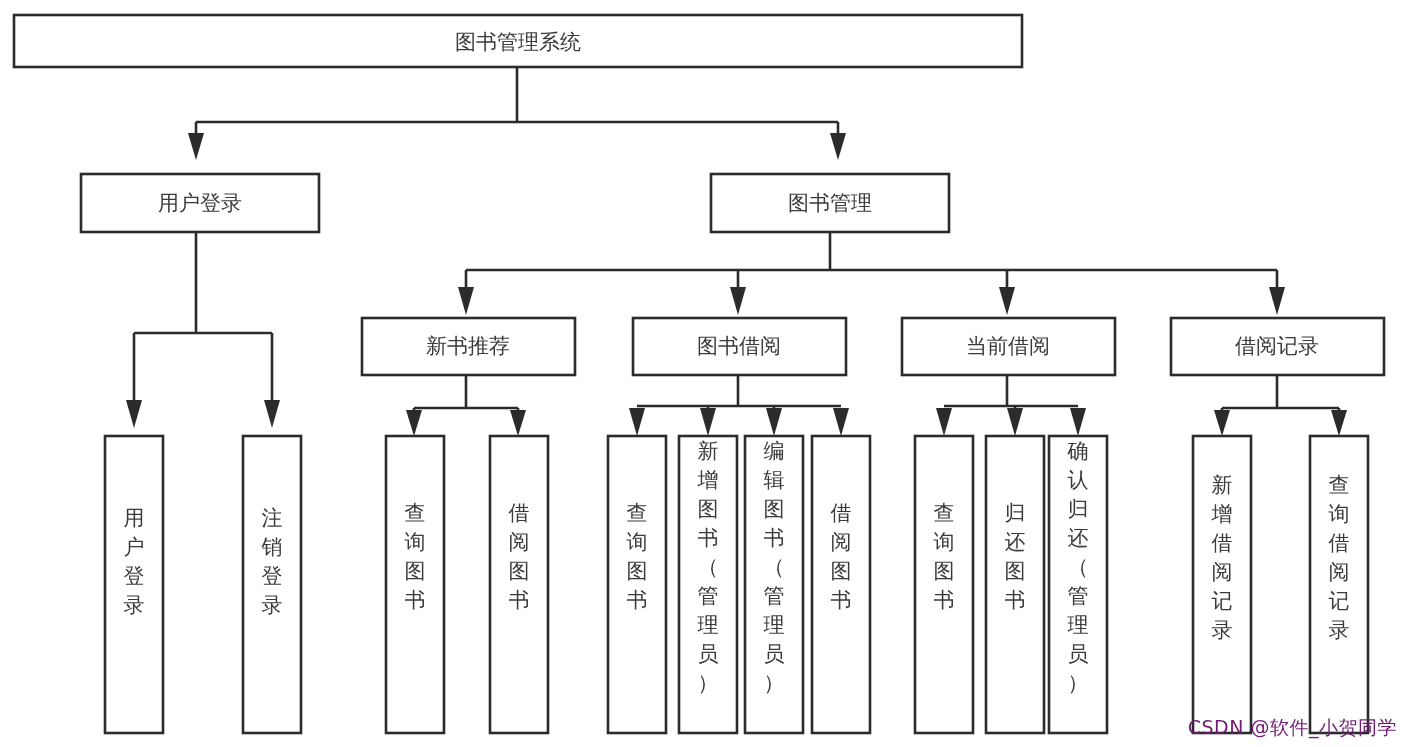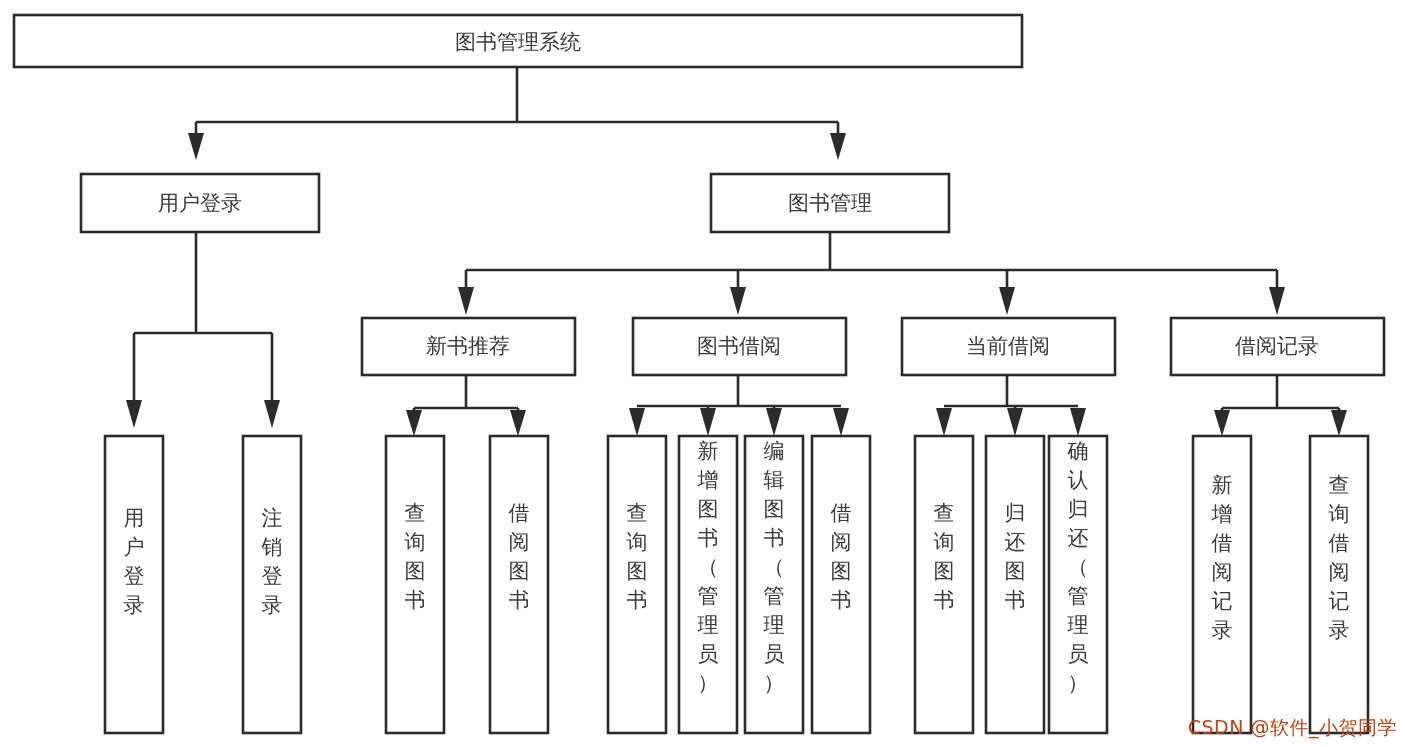--- a/index.html
+++ b/index.html
@@ -54,21 +54,21 @@
     font-size: 21px;
     fill: #3a3a3a;
     text-anchor: middle;
   }
   .watermark-text {
     position: absolute;
     right: 8px;
     bottom: 6px;
     font-family: "DejaVu Sans", "Liberation Sans", sans-serif;
     font-size: 19px;
-    color: #c2410c;
+    color: #701a75;
     letter-spacing: 0.5px;
     white-space: nowrap;
     user-select: none;
   }
 </style>
 </head>
 <body>
 
 <div id="diagram-root">
 

